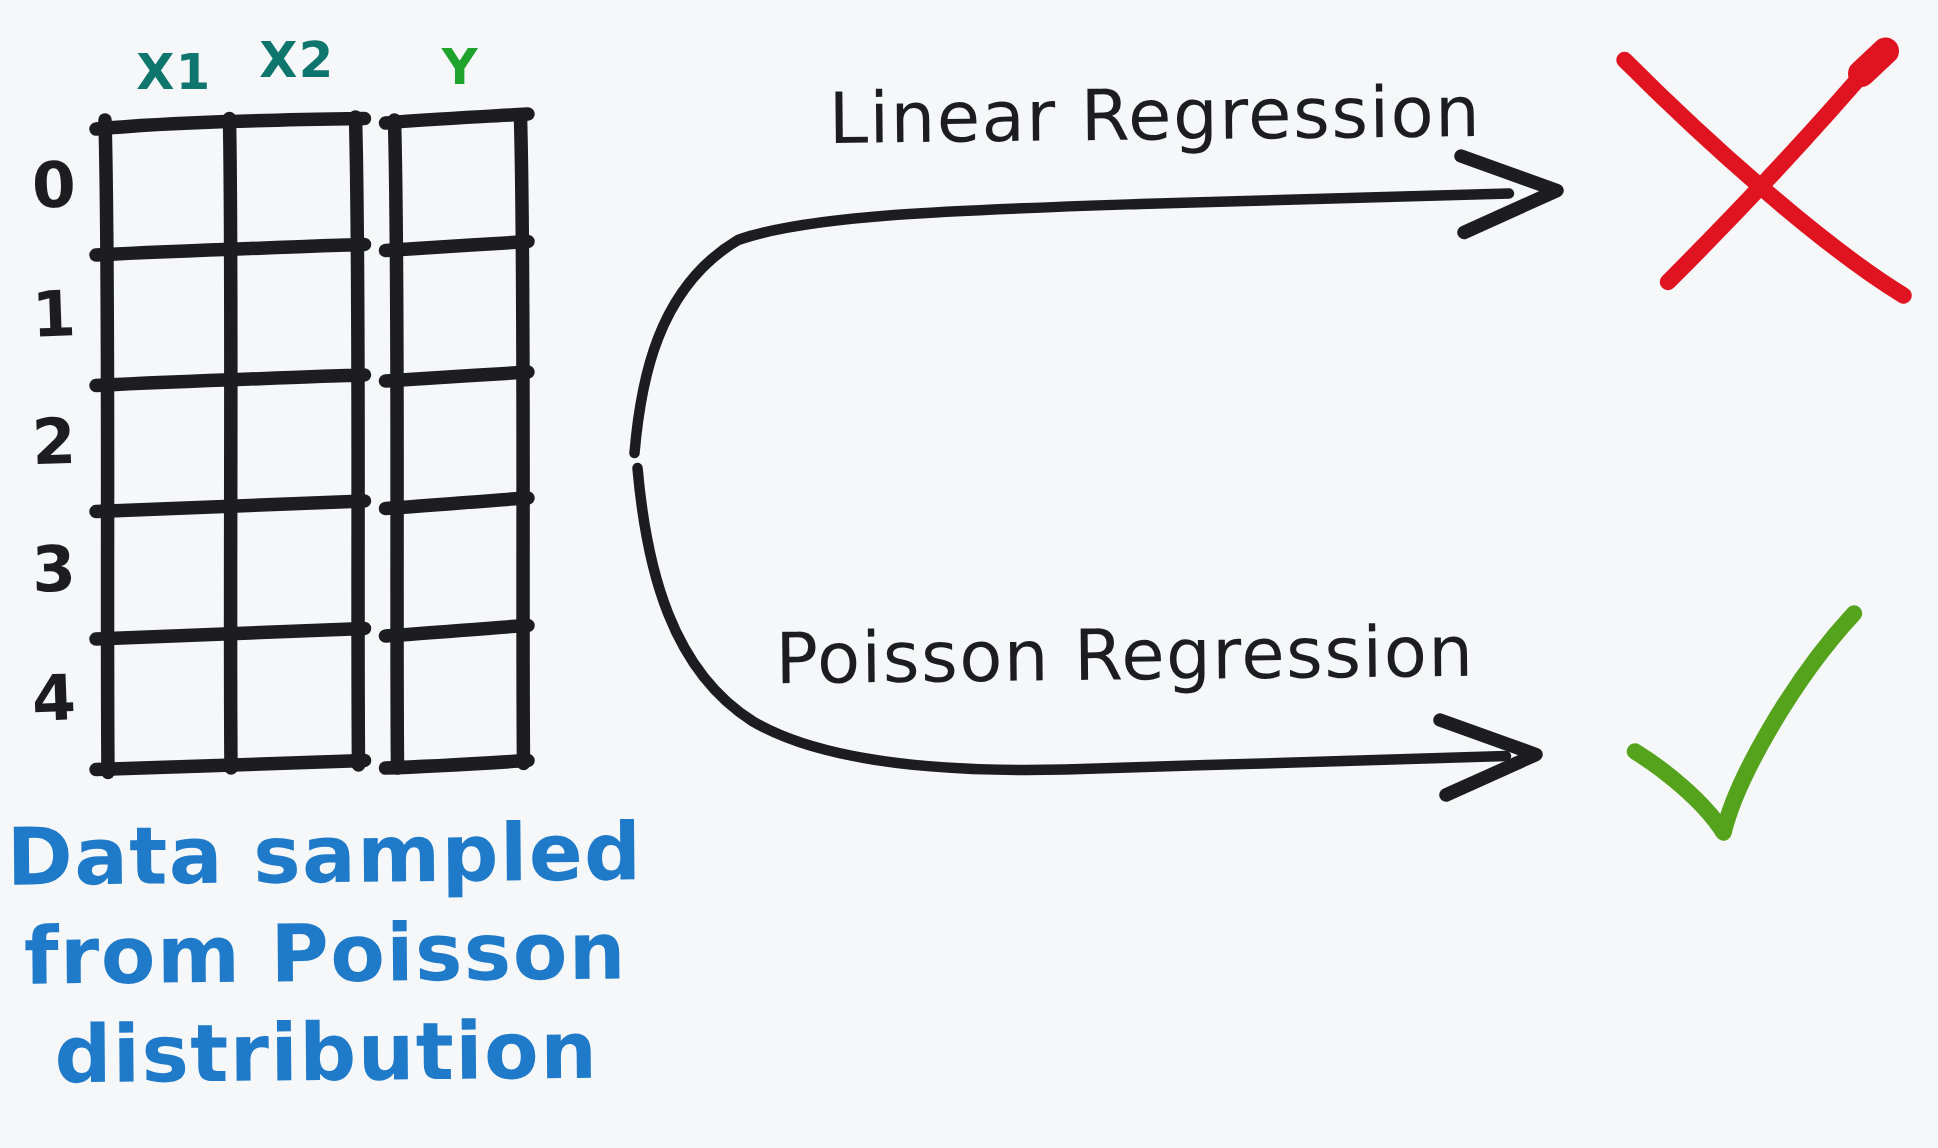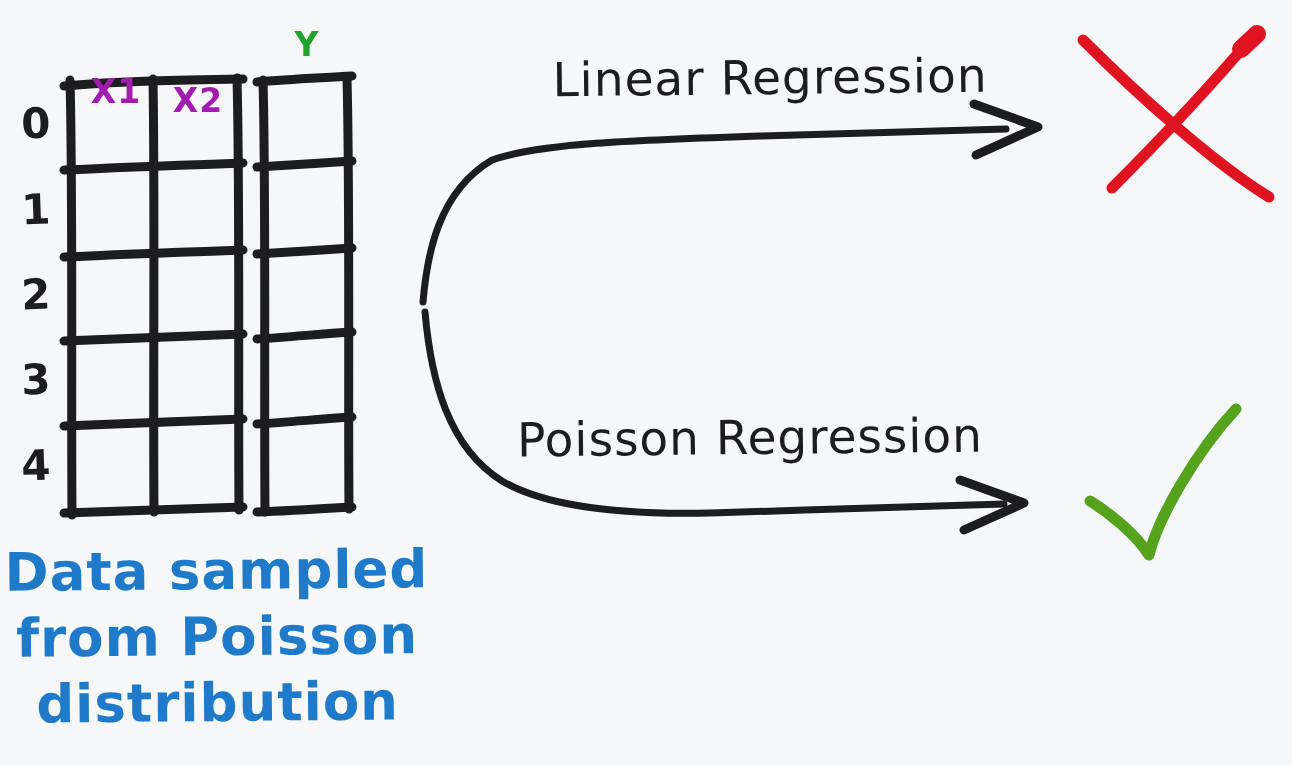--- a/index.html
+++ b/index.html
@@ -16,21 +16,21 @@
   }
   .strokes {
     position: absolute; left: 0; top: 0;
     width: 1292px; height: 765px;
   }
   .lbl { position: absolute; color: #1d1d20; user-select: none; }
   .col-header {
     font-size: 33px; font-weight: bold;
     width: 64px; text-align: center; letter-spacing: 1px;
   }
-  .c-orange { color: #a21caf; margin-top: 44px; }
+  .c-orange { color: #0f766e; }
   .c-green  { color: #1fa32c; }
   .row-label {
     left: 8px; width: 56px; text-align: center;
     font-size: 42px; font-weight: bold; line-height: 60px; height: 60px;
     transform: rotate(-2deg);
   }
   .branch-label {
     font-size: 47px; font-weight: normal; letter-spacing: 1px;
     text-align: center; white-space: nowrap;
     transform: rotate(-0.6deg);
@@ -87,21 +87,21 @@
       <path stroke-width="11" d="M1254,35 C1214,82 1160,140 1112,188"></path>
       <path stroke-width="18" d="M1241,49 L1257,34"></path>
     </g>
 
     <g fill="none" stroke-linecap="round" stroke-linejoin="round" stroke="#55a21d">
       <path stroke-width="11" d="M1090,501 C1108,512 1136,534 1149,555 C1158,518 1196,452 1236,409"></path>
     </g>
   </svg>
 
   <div class="lbl col-header c-orange" style="left:84px; top:28px;">X1</div>
-  <div class="lbl col-header c-orange" style="left:166px; top:37px;">X2</div>
+  <div class="lbl col-header c-orange" style="left:166px; top:20px;">X2</div>
   <div class="lbl col-header c-green" style="left:275px; top:25px;">Y</div>
 
   <div class="lbl row-label" style="top:94px;">0</div>
   <div class="lbl row-label" style="top:180px;">1</div>
   <div class="lbl row-label" style="top:265px;">2</div>
   <div class="lbl row-label" style="top:350px;">3</div>
   <div class="lbl row-label" style="top:436px;">4</div>
 
   <div class="lbl branch-label" style="left:515px; top:50px; width:510px;">Linear Regression</div>
   <div class="lbl branch-label" style="left:485px; top:410px; width:530px;">Poisson Regression</div>

